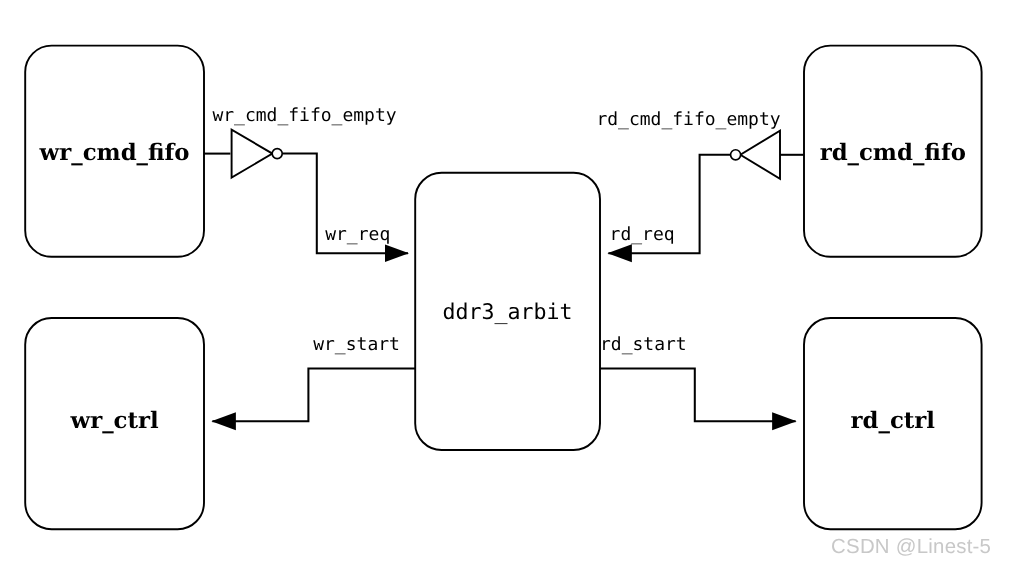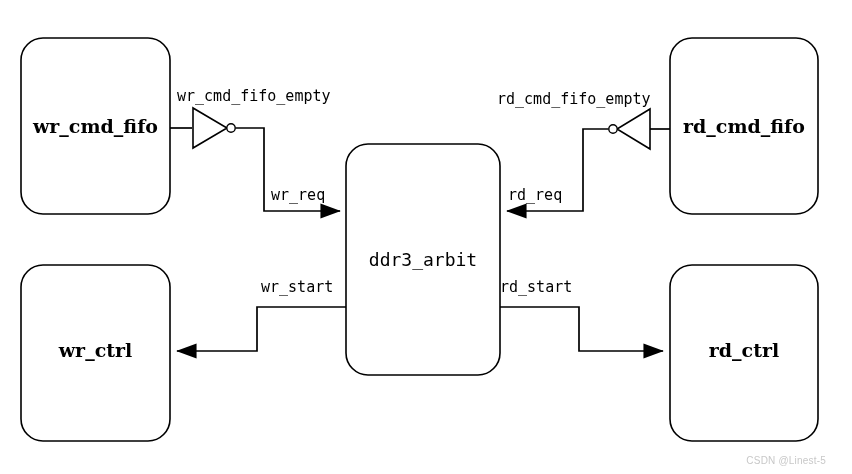--- a/index.html
+++ b/index.html
@@ -62,21 +62,21 @@
     font-family: "DejaVu Sans Mono", "Liberation Mono", monospace;
     font-size: 15px;
     fill: #000000;
     dominant-baseline: alphabetic;
   }
   .watermark {
     position: absolute;
     right: 26px;
     bottom: 8px;
     font-family: "Liberation Sans", sans-serif;
-    font-size: 10px;
+    font-size: 17px;
     color: #c8c8c8;
     letter-spacing: 0.2px;
     user-select: none;
   }
 </style>
 </head>
 <body>
 
 <div id="canvas">
 

